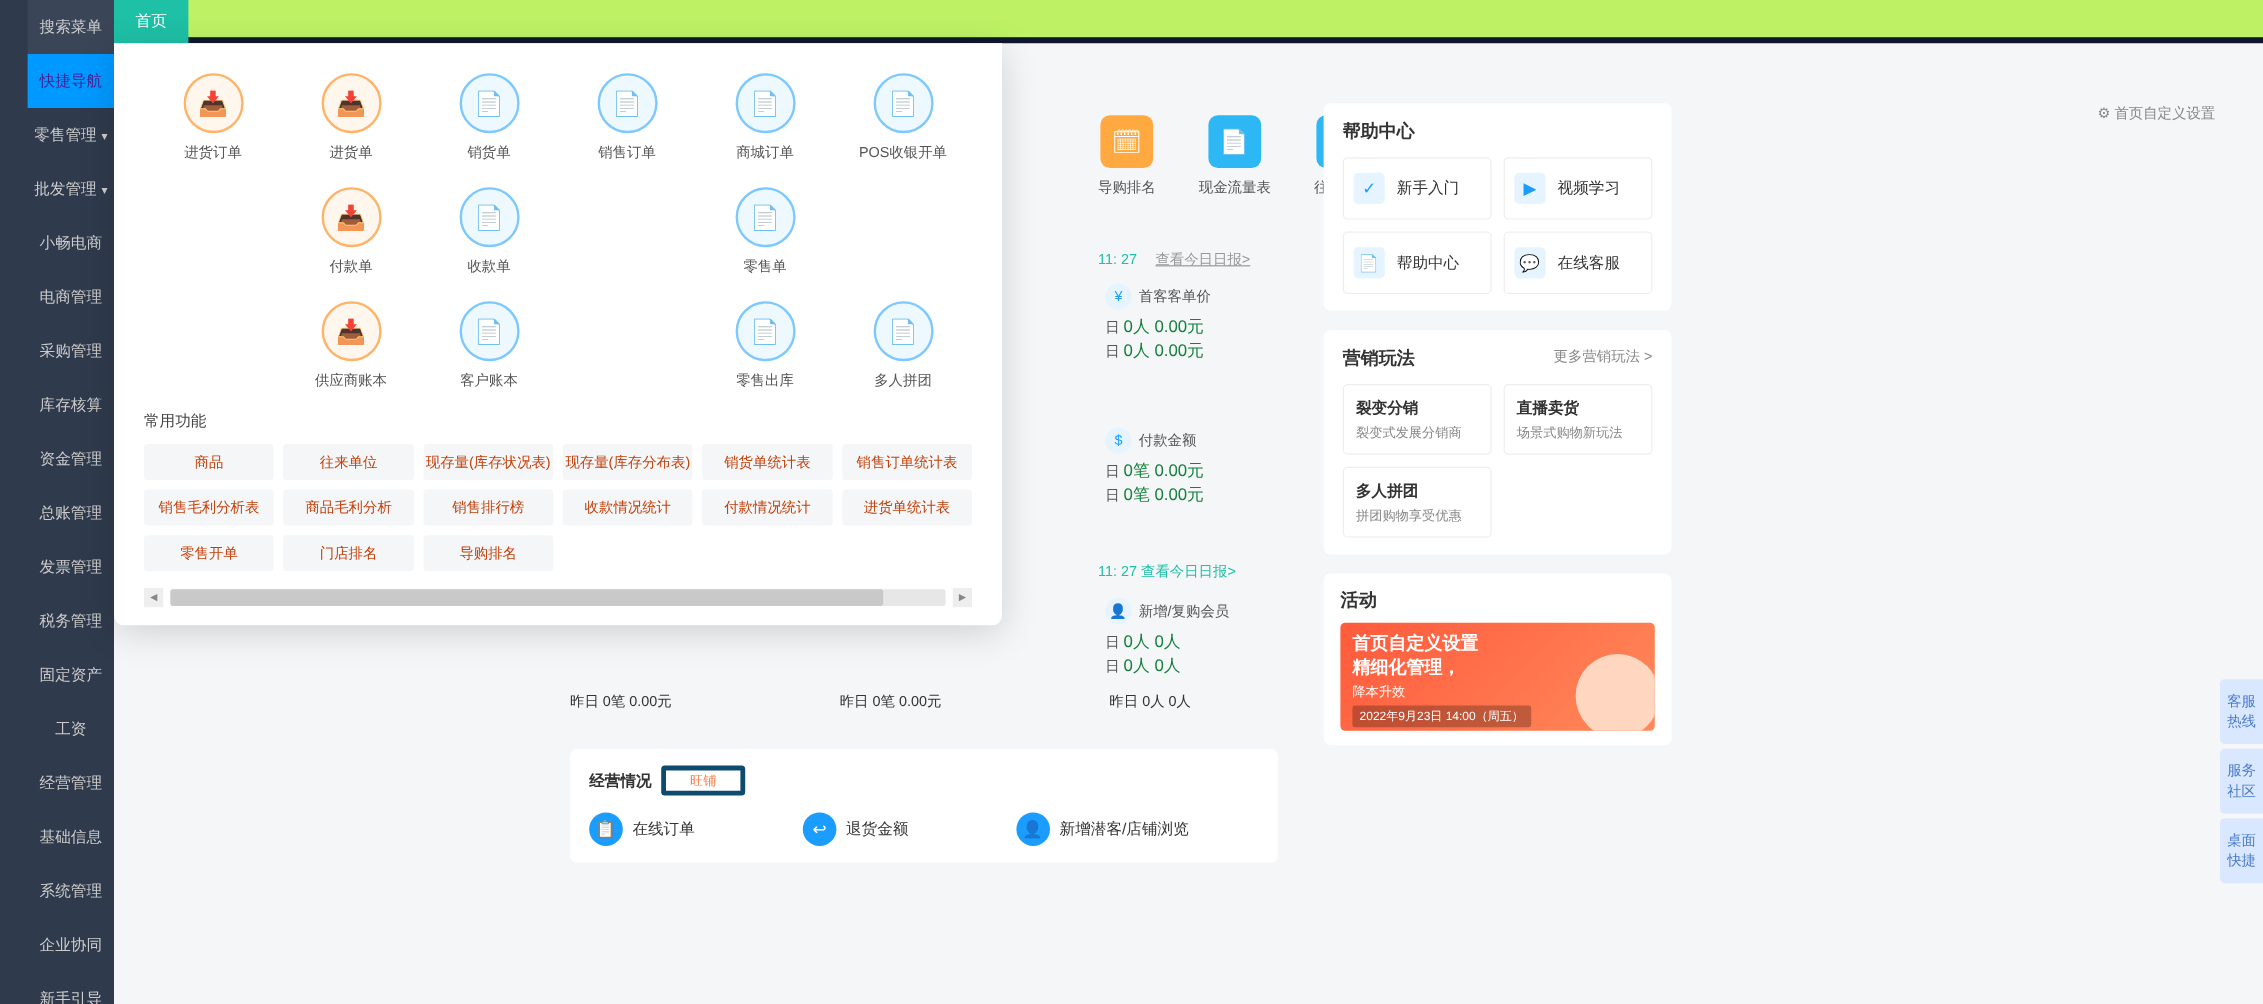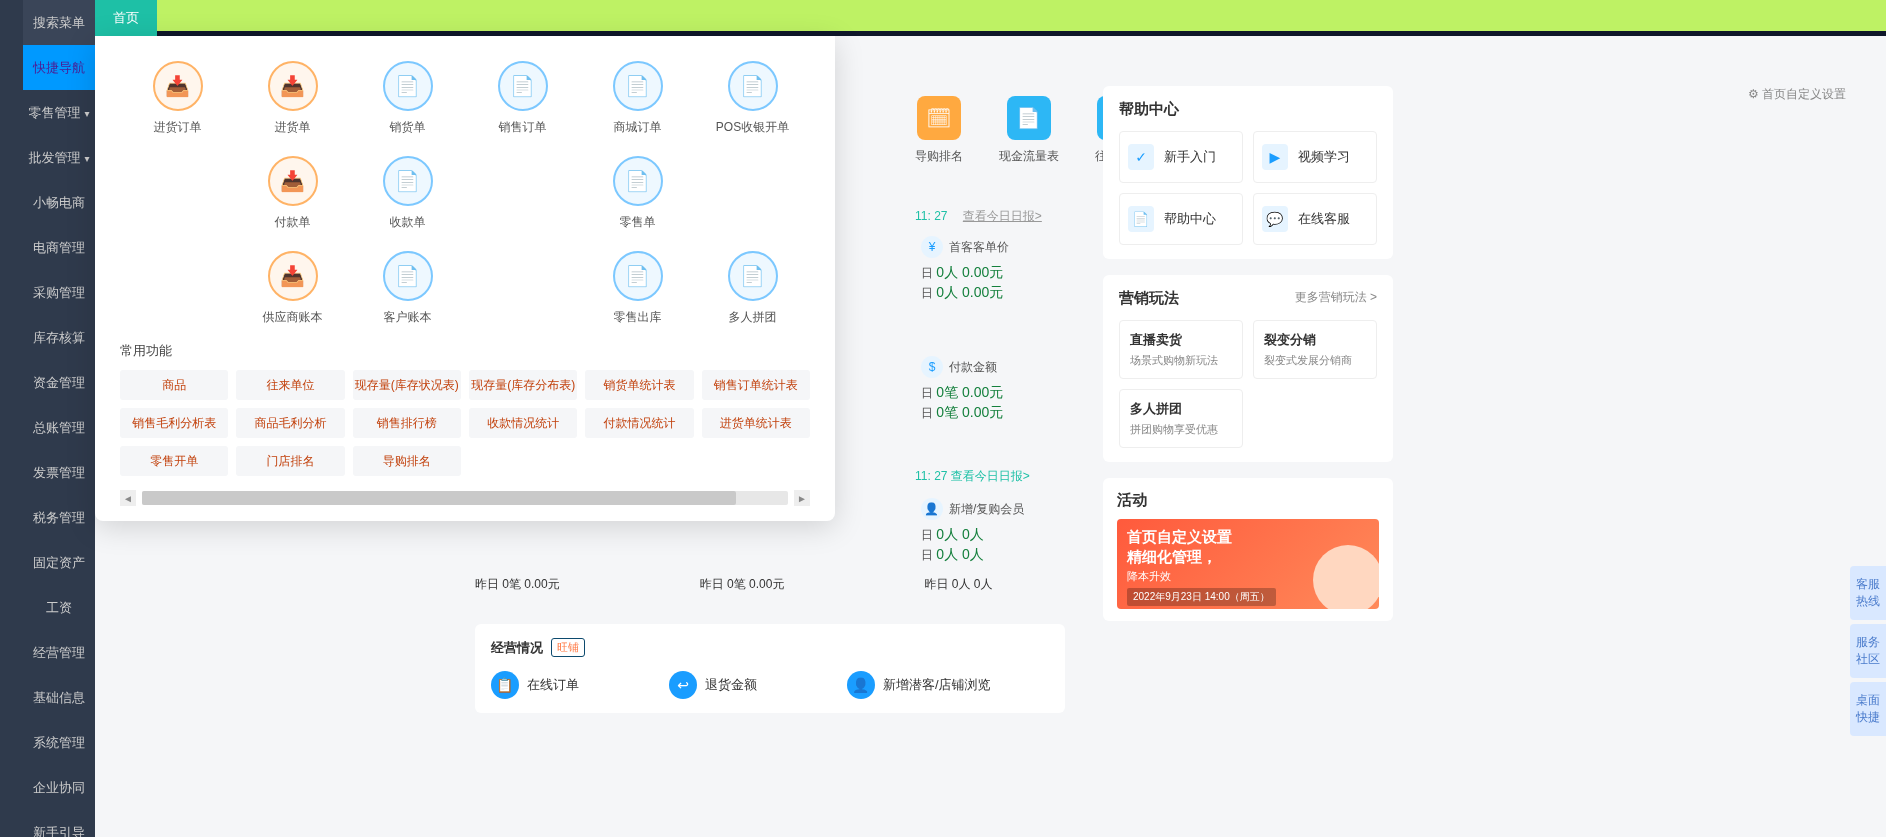--- a/index.html
+++ b/index.html
@@ -52,21 +52,21 @@
 .kpi { position: absolute; font-size: 12px; color: #555; }
 .kpi .hdr { display:flex; align-items:center; gap:6px; margin-bottom:6px; }
 .kpi .hdr .dot { width:22px;height:22px;border-radius:50%; background:#e6f4ff; color:#1a9dff; display:flex;align-items:center;justify-content:center;font-size:12px;}
 .kpi .row { margin: 2px 0; }
 .kpi .num { font-size: 14px; color:#15803d; }
 
 
 .biz-row { position: absolute; left: 380px; top: 588px; width: 590px; }
 .biz-card { background:#fff; border-radius:6px; padding:14px 16px; }
 .biz-hdr { display:flex; align-items:center; gap:8px; margin-bottom:14px; }
-.biz-hdr .tag { border:1px solid #0c4a6e; color:#ff7a45; font-size:11px; padding:1px 5px; border-radius:3px;font-family:Liberation Mono, monospace; }
+.biz-hdr .tag { border:4px solid #0c4a6e; color:#ff7a45; font-size:11px; padding:1px 20px; border-radius:3px;font-family:Liberation Mono, monospace; }
 .biz-items { display:flex; gap:90px; }
 .biz-item { display:flex; align-items:center; gap:8px; }
 .biz-item .ic { width:28px;height:28px;border-radius:50%; background:#1a9dff; color:#fff; display:flex;align-items:center;justify-content:center; font-size:14px;}
 
 
 .stat-row { position:absolute; left:380px; top:540px; display:flex; gap:140px; font-size:12px; color:#333; }
 
 
 .sticky-tabs { position:absolute; top:530px; right:0; width:36px; }
 .sticky-tab { background:#d9e8ff; color:#4a7bcc; font-size:12px; text-align:center; padding:10px 4px; border-radius:4px 0 0 4px; margin-bottom:4px; cursor:pointer; writing-mode: horizontal-tb; }
@@ -222,26 +222,26 @@
                 <span>在线客服</span>
               </div>
           </div>
         </div>
 
         <div class="card">
           <span class="more">更多营销玩法 &gt;</span>
           <h3>营销玩法</h3>
           <div class="mk-grid">
             <div class="mk-tile">
+                <div class="t1">裂变分销</div>
+                <div class="t2">裂变式发展分销商</div>
+              </div>
+            <div class="mk-tile">
                 <div class="t1">直播卖货</div>
                 <div class="t2">场景式购物新玩法</div>
-              </div>
-            <div class="mk-tile">
-                <div class="t1">裂变分销</div>
-                <div class="t2">裂变式发展分销商</div>
               </div>
             <div class="mk-tile">
                 <div class="t1">多人拼团</div>
                 <div class="t2">拼团购物享受优惠</div>
               </div>
           </div>
         </div>
 
         <div class="act-card">
           <h3>活动</h3>

